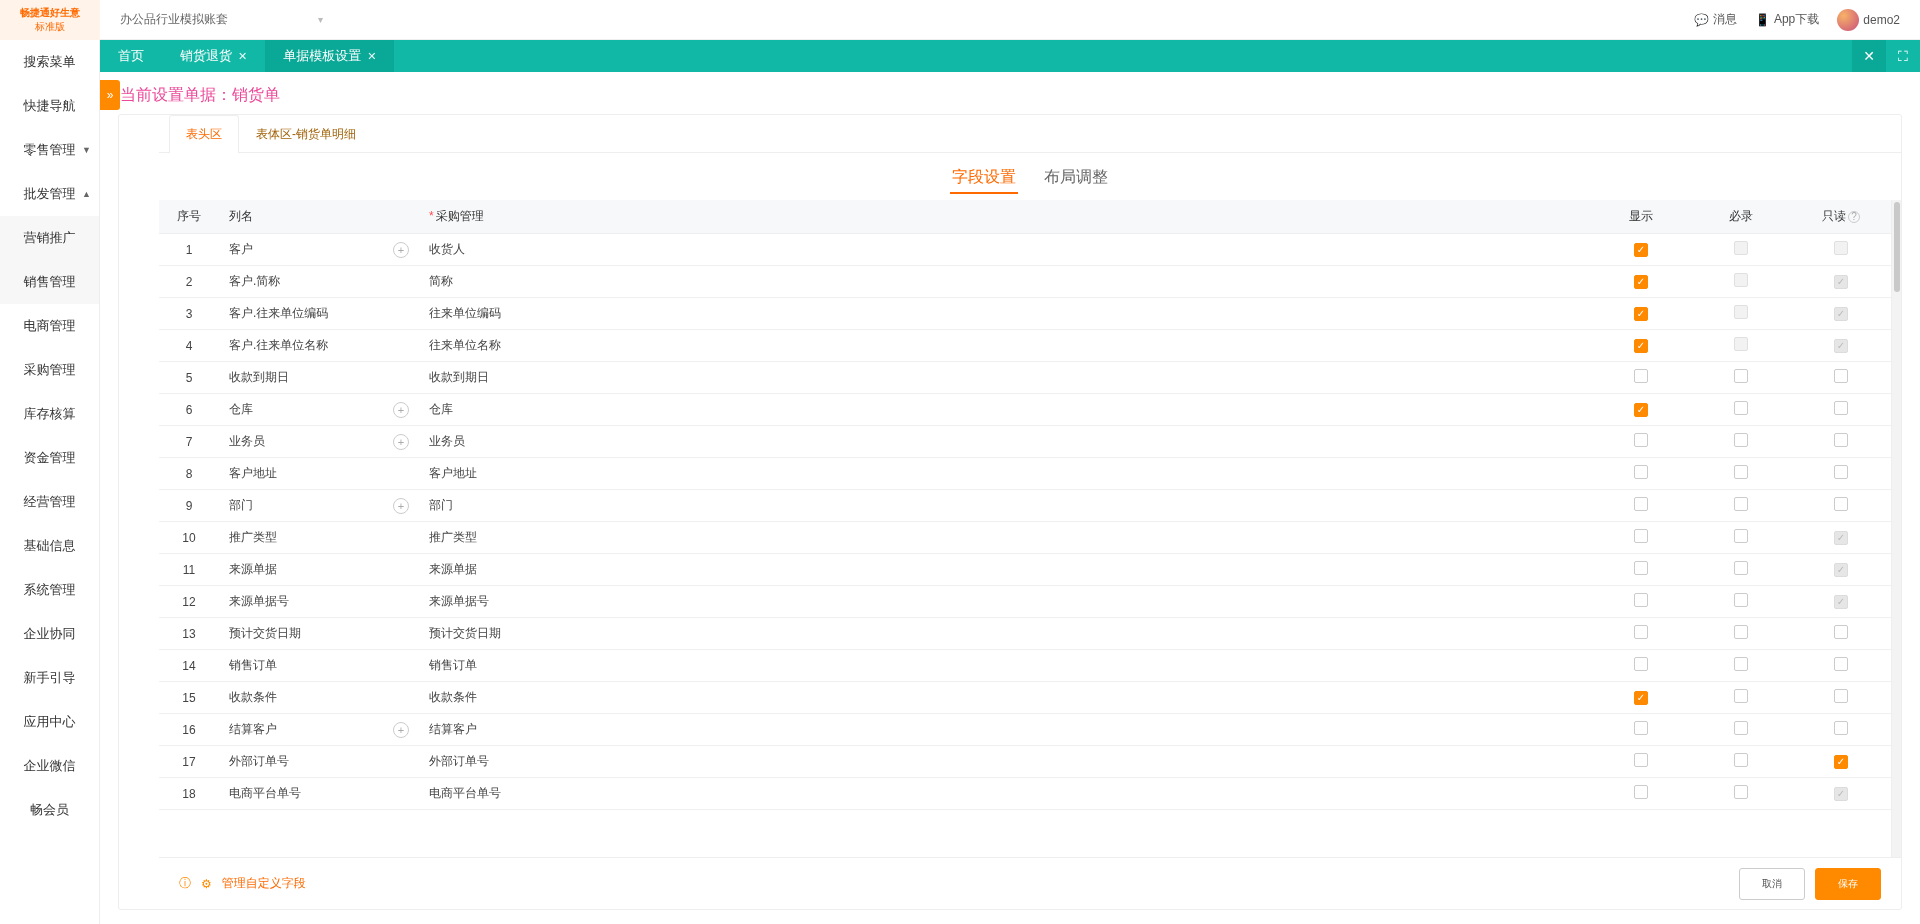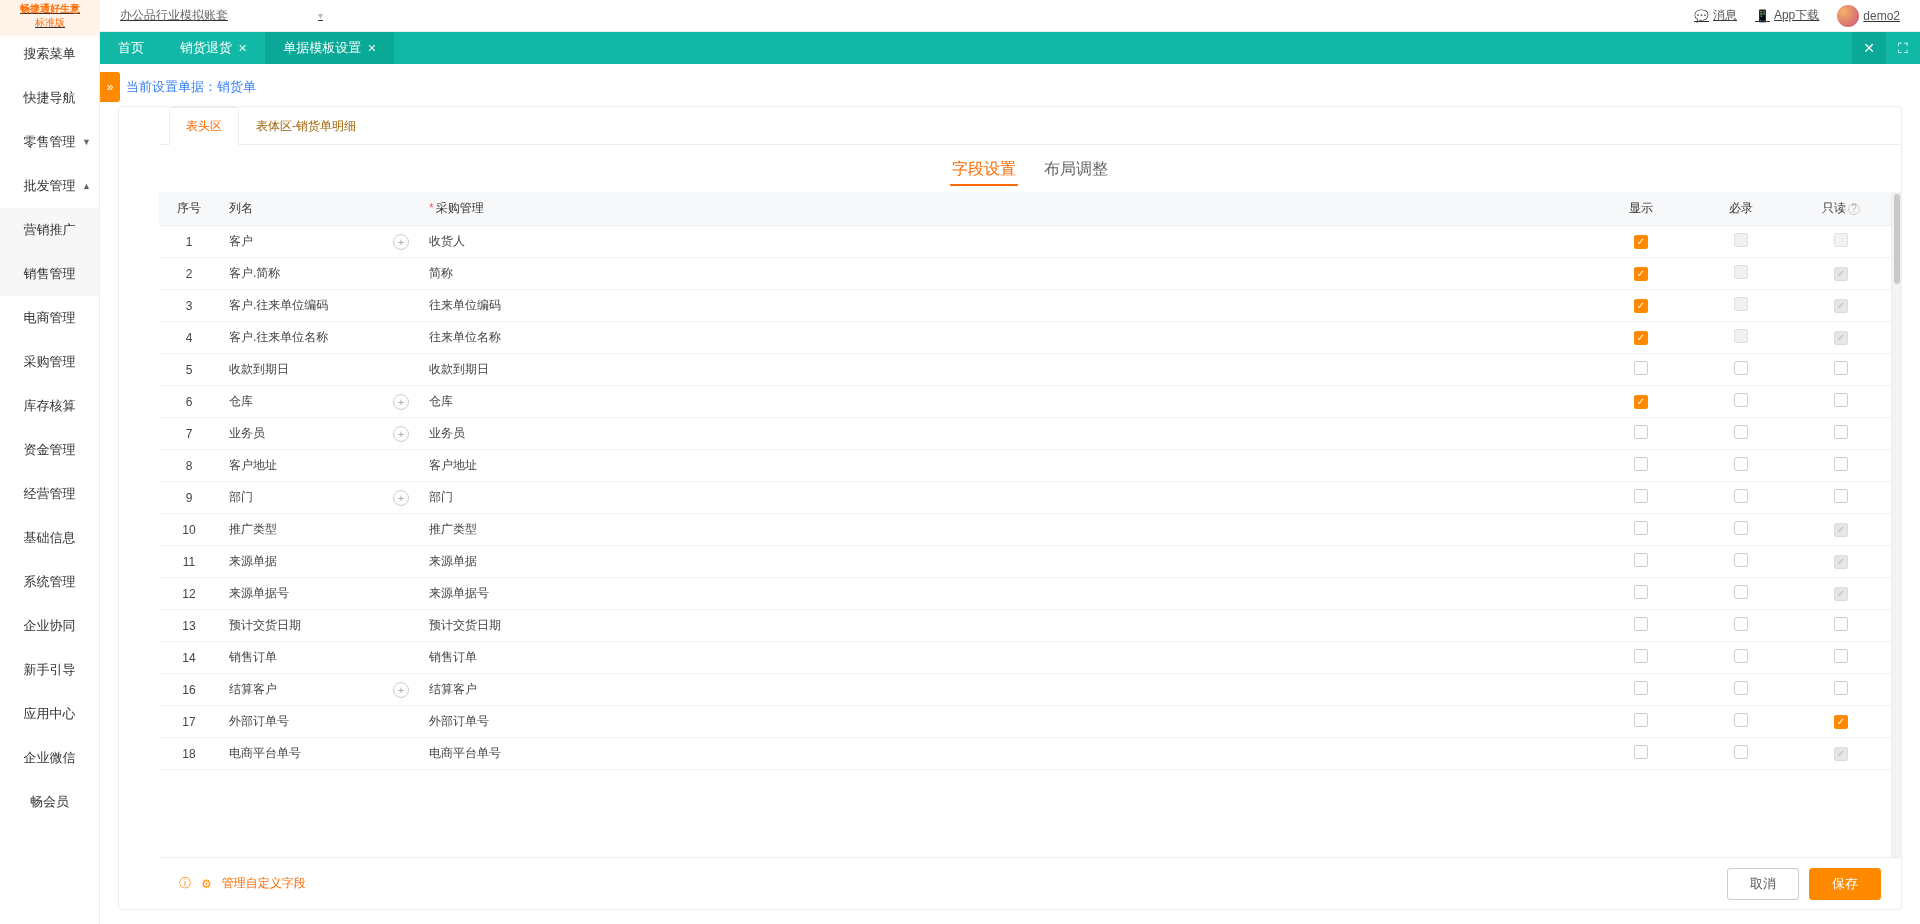--- a/index.html
+++ b/index.html
@@ -1,20 +1,20 @@
 <!DOCTYPE html>
 <html><head>
 <meta charset="utf-8">
 <style>
 * { margin:0; padding:0; box-sizing:border-box; }
 body { font-family:"Microsoft YaHei","PingFang SC",sans-serif; font-size:12px; color:#333; background:#fff; overflow:hidden; }
 .app { display:flex; flex-direction:column; height:924px; width:1920px; }
 
 
-.topbar { height:32px; display:flex; align-items:center; border-bottom:1px solid #eee;text-decoration:underline; }
+.topbar { height:40px; display:flex; align-items:center; border-bottom:1px solid #eee; }
 .logo-box { width:100px; height:40px; display:flex; flex-direction:column; align-items:center; justify-content:center; background:#fff3ea; }
 .logo-box .logo-line { font-size:10px; color:#ff6a00; font-weight:bold; }
 .logo-box .logo-sub { font-size:10px; color:#ff6a00; }
 .account-sel { margin-left:20px; font-size:12px; color:#666; display:flex; align-items:center; gap:90px; }
 .account-sel .chev { color:#bbb; font-size:10px; }
 .topbar .spacer { flex:1; }
 .top-actions { display:flex; align-items:center; gap:18px; padding-right:20px; color:#555; }
 .top-actions .act { display:flex; align-items:center; gap:4px; cursor:pointer; font-size:12px; }
 .top-actions .avatar { width:22px; height:22px; border-radius:50%; background:radial-gradient(circle at 30% 30%,#f7b267,#c94f7c); }
 
@@ -35,21 +35,21 @@
 .tab { padding:0 18px; display:flex; align-items:center; gap:6px; font-size:13px; cursor:pointer; }
 .tab.active { background:#0aa896; }
 .tab .x { font-size:11px; opacity:.9; }
 .tabstrip .grow { flex:1; }
 .tabstrip .tool { width:34px; display:flex; align-items:center; justify-content:center; cursor:pointer; font-size:14px; }
 .tabstrip .tool.close { background:#0aa896; }
 
 
 .cur-strip { display:flex; align-items:center; height:30px; margin:8px 0 4px 0; }
 .cur-chevron { width:20px; height:30px; background:#ff8a00; color:#fff; display:flex; align-items:center; justify-content:center; font-size:12px; border-radius:0 3px 3px 0; cursor:pointer;}
-.cur-text { margin-left:6px; font-size:13px; color:#3b82f6; }
+.cur-text { font-size:16px; color:#ec4899; }
 
 
 .content { flex:1; margin:0 18px 14px 18px; border:1px solid #eee; border-radius:3px; display:flex; flex-direction:column; min-height:0; background:#fff;padding-left:40px;}
 
 
 .area-tabs { display:flex; border-bottom:1px solid #eee; padding-left:10px; }
 .area-tab { padding:10px 16px; font-size:12px; color:#a16207; cursor:pointer; border:1px solid transparent; border-bottom:none; margin-bottom:-1px;}
 .area-tab.active { color:#ff6a00; border-color:#eee; border-radius:3px 3px 0 0; background:#fff;}
 
 
@@ -83,21 +83,21 @@
 .help { font-size:10px; color:#aaa; border:1px solid #ccc; border-radius:50%; width:12px; height:12px; display:inline-flex; align-items:center; justify-content:center; margin-left:2px;}
 
 .scrollbar-fake { width:10px; background:#f3f3f3; border-left:1px solid #eee; position:relative;}
 .scrollbar-thumb { position:absolute; top:2px; left:2px; width:6px; height:90px; background:#c9c9c9; border-radius:3px;}
 
 
 .footer { height:52px; border-top:1px solid #eee; display:flex; align-items:center; padding:0 20px; gap:10px;}
 .footer .help-ic { color:#ff8a00; }
 .footer .link { color:#ff6a00; cursor:pointer; }
 .footer .grow { flex:1; }
-.btn { height:32px; padding:0 22px; border-radius:3px; font-size:13px; cursor:pointer; display:inline-flex; align-items:center; justify-content:center;}
+.btn { height:32px; padding:0 22px; border-radius:3px; font-size:10px; cursor:pointer; display:inline-flex; align-items:center; justify-content:center;}
 .btn-default { background:#fff; border:1px solid #ccc; color:#555; }
 .btn-primary { background:#ff8a00; border:1px solid #ff8a00; color:#fff; }
 
 
 .tbl-scroll::-webkit-scrollbar{width:0;}
 </style>
 </head>
 <body>
 
 <div class="app">
@@ -412,20 +412,32 @@
                       <div class="name-cell">
                         <span>销售订单</span>
                       </div>
                     </td>
                     <td>销售订单</td>
                     <td class="center"><span class="ck"></span></td>
                     <td class="center"><span class="ck"></span></td>
                     <td class="center"><span class="ck"></span></td>
                   </tr>
                   <tr>
+                    <td class="center">15</td>
+                    <td>
+                      <div class="name-cell">
+                        <span>收款条件</span>
+                      </div>
+                    </td>
+                    <td>收款条件</td>
+                    <td class="center"><span class="ck checked"></span></td>
+                    <td class="center"><span class="ck"></span></td>
+                    <td class="center"><span class="ck"></span></td>
+                  </tr>
+                  <tr>
                     <td class="center">16</td>
                     <td>
                       <div class="name-cell">
                         <span>结算客户</span>
                         <span class="plus">+</span>
                       </div>
                     </td>
                     <td>结算客户</td>
                     <td class="center"><span class="ck"></span></td>
                     <td class="center"><span class="ck"></span></td>

